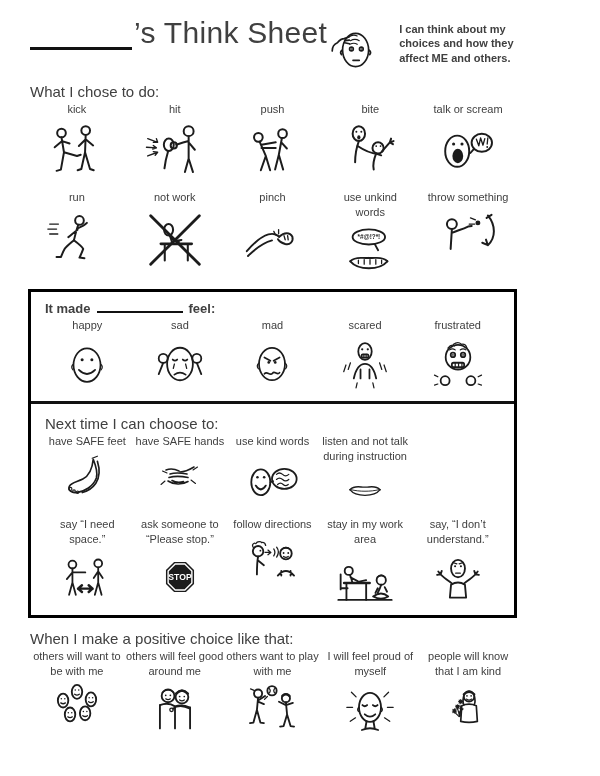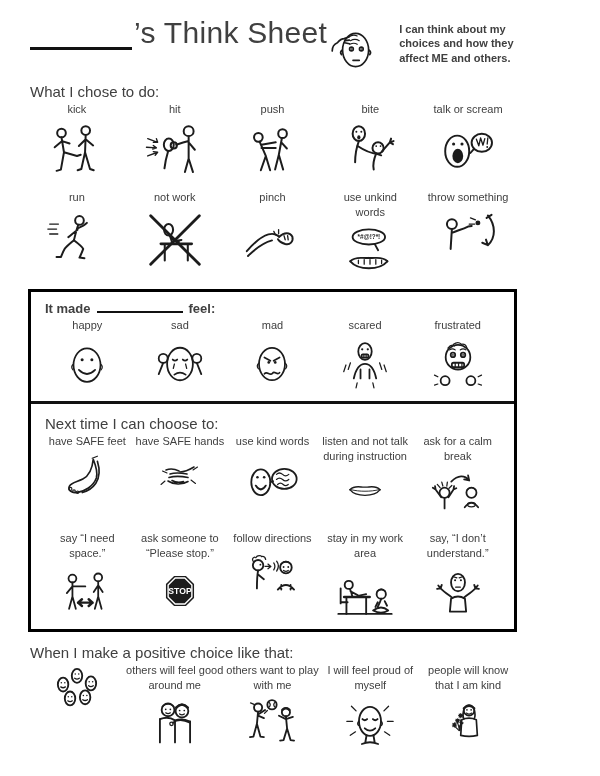--- a/index.html
+++ b/index.html
@@ -339,36 +339,20 @@
         <div class="cell">
           <div class="lbl">listen and not talk during instruction</div>
           <div class="art">
             <svg class="ico" viewBox="0 0 100 100" width="60" height="42">
               <path d="M14,54 C26,42 40,49 50,48 C60,49 74,42 86,54"></path>
               <path d="M14,54 C28,72 72,72 86,54"></path>
               <path class="t2" d="M17,54 C36,59 64,59 83,54"></path>
             </svg>
           </div>
         </div>
-        <div class="cell">
-          <div class="lbl">ask for a calm break</div>
-          <div class="art">
-            <svg class="ico" viewBox="0 0 100 100" width="60" height="56">
-              <circle cx="26" cy="46" r="9"></circle>
-              <path class="t2" d="M18,37 l-5,-6 M23,34 l-2,-7 M30,34 l1,-7 M34,38 l5,-5"></path>
-              <path d="M20,54 L10,40 M10,40 l-5,-3 M10,40 l-1,-6 M33,54 L42,40 M42,40 l5,-2 M42,40 l1,-6"></path>
-              <path d="M26,55 L26,74"></path>
-              <path d="M38,26 C50,14 62,14 70,24 M70,24 l-2,-9 M70,24 l-9,-2"></path>
-              <circle cx="74" cy="46" r="9"></circle>
-              <path class="t2" d="M66,41 Q74,33 82,41"></path>
-              <path d="M62,72 Q74,56 86,72"></path>
-              <ellipse class="t2" cx="74" cy="67" rx="7" ry="4"></ellipse>
-            </svg>
-          </div>
-        </div>
       </div>
 
       <div class="row-gap"></div>
 
       <div class="grid">
         <div class="cell">
           <div class="lbl">say “I need space.”</div>
           <div class="art">
             <svg class="ico" viewBox="0 0 100 100" width="58" height="56">
               <circle cx="24" cy="26" r="7"></circle>
@@ -440,20 +424,21 @@
         </div>
       </div>
     </section>
   </div>
 
   <div class="positive-block">
     <div class="sec-head">When I make a positive choice like that:</div>
 
     <div class="grid">
       <div class="cell">
+        <div class="lbl">others will want to be with me</div>
         <div class="art">
           <svg class="ico" viewBox="0 0 100 100" width="58" height="58">
             <ellipse cx="50" cy="17" rx="9" ry="12"></ellipse>
               <circle class="f" cx="47" cy="14" r="1.3"></circle>
               <circle class="f" cx="53" cy="14" r="1.3"></circle>
               <path class="t2" d="M46,21 q4,3 8,0"></path>
             <ellipse cx="26" cy="32" rx="9" ry="12"></ellipse>
               <circle class="f" cx="23" cy="29" r="1.3"></circle>
               <circle class="f" cx="29" cy="29" r="1.3"></circle>
               <path class="t2" d="M22,36 q4,3 8,0"></path>

